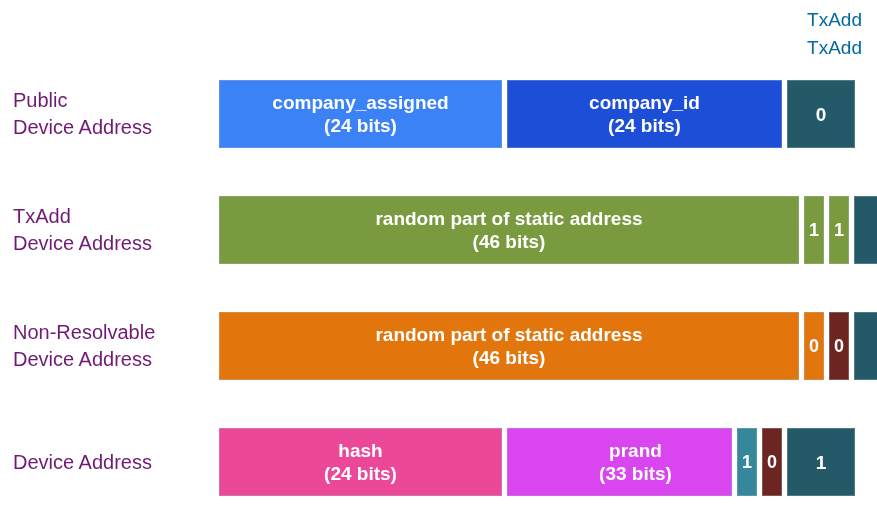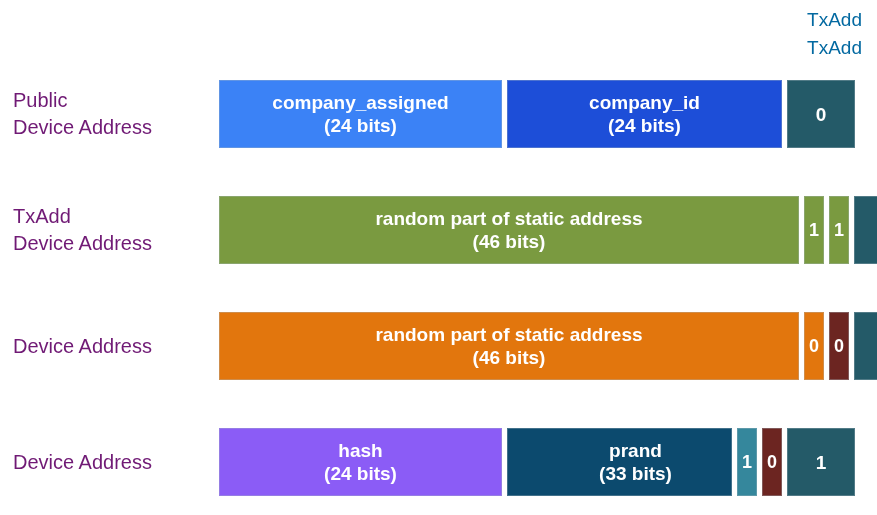--- a/index.html
+++ b/index.html
@@ -82,20 +82,21 @@
     <div class="seg wflag flag gap" style="background-color: rgb(122, 154, 64);">
       <div class="seg-line flag">1</div>
     </div>
     <div class="seg wtx txbox gap" style="background-color: rgb(36, 90, 104);">
       <div class="seg-line">1</div>
     </div>
   </div>
 
   <div class="row" style="top:312px">
     <div class="row-label">
+      <div>Non-Resolvable</div>
       <div>Device Address</div>
     </div>
     <div class="seg w513" style="background-color: rgb(226, 118, 13);">
       <div class="seg-line">random part of static address</div>
       <div class="seg-line">(46 bits)</div>
     </div>
     <div class="seg wflag flag gap" style="background-color: rgb(226, 118, 13);">
       <div class="seg-line flag">0</div>
     </div>
     <div class="seg wflag flag gap" style="background-color: rgb(108, 37, 33);">
@@ -103,25 +104,25 @@
     </div>
     <div class="seg wtx txbox gap" style="background-color: rgb(36, 90, 104);">
       <div class="seg-line">1</div>
     </div>
   </div>
 
   <div class="row" style="top:428px">
     <div class="row-label">
       <div>Device Address</div>
     </div>
-    <div class="seg w283" style="background-color: #8b5cf6;">
+    <div class="seg w283" style="background-color: #ec4899;">
       <div class="seg-line">hash</div>
       <div class="seg-line">(24 bits)</div>
     </div>
-    <div class="seg w225 gap" style="background-color: #0c4a6e; padding-left: 32px;">
+    <div class="seg w225 gap" style="background-color: #d946ef; padding-left: 32px;">
       <div class="seg-line">prand</div>
       <div class="seg-line">(33 bits)</div>
     </div>
     <div class="seg wflag flag gap" style="background-color: rgb(53, 135, 156);">
       <div class="seg-line flag">1</div>
     </div>
     <div class="seg wflag flag gap" style="background-color: rgb(108, 37, 33);">
       <div class="seg-line flag">0</div>
     </div>
     <div class="seg wtx txbox gap" style="background-color: rgb(36, 90, 104);">

